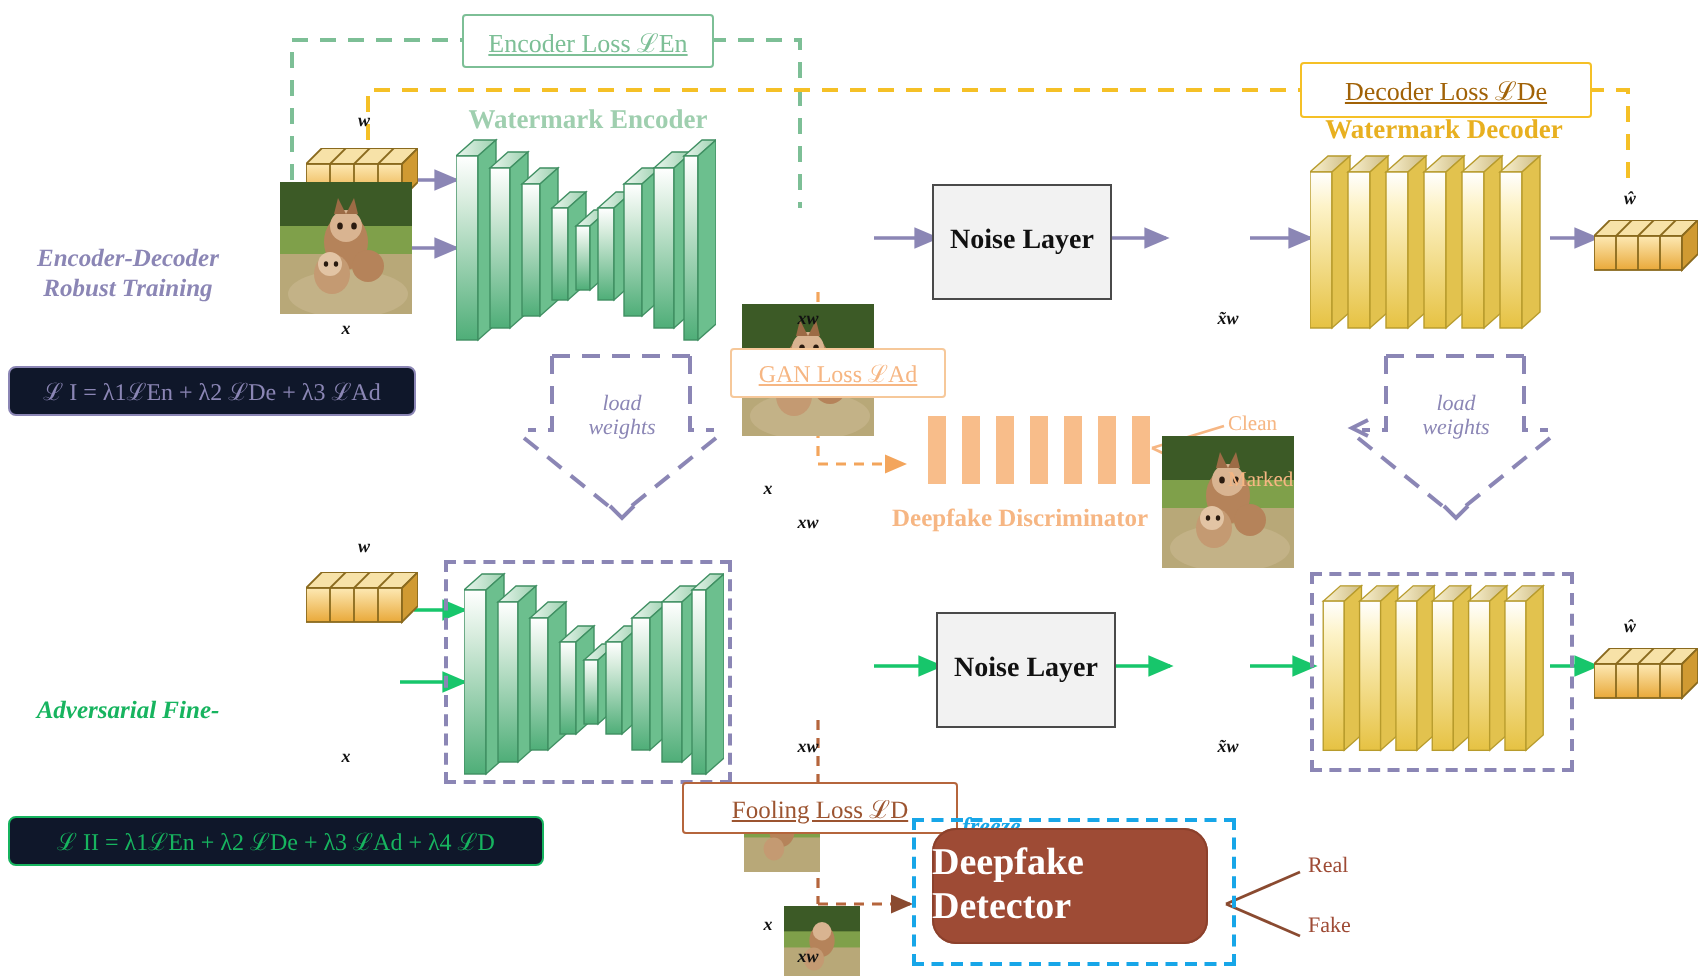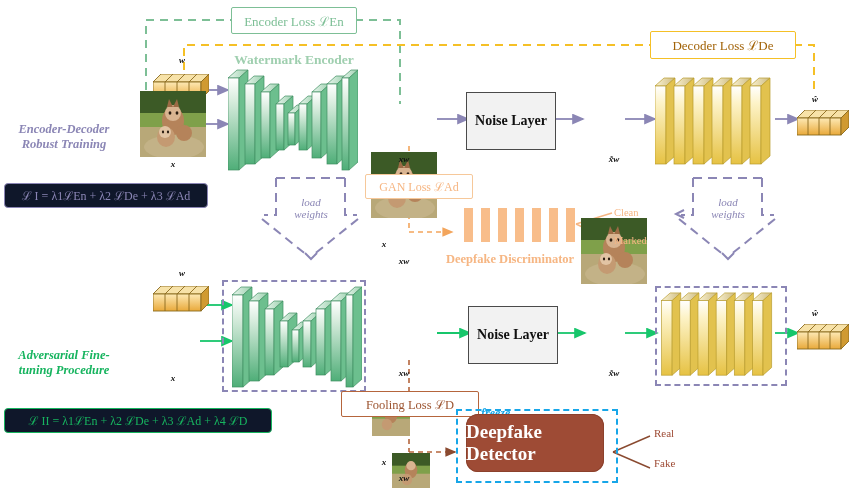--- a/index.html
+++ b/index.html
@@ -8,21 +8,21 @@
   #stage{position:relative;width:852px;height:488px;}
 
   .abs{position:absolute;}
 
   
   .side-label{font-style:italic;font-weight:bold;font-size:12.5px;line-height:15px;text-align:center;}
   .purple{color:#8b86b5;}
   .green{color:#17b45f;}
   .lossbox{border:1.6px solid;border-radius:2px;background:#fff;
            font-size:13px;text-align:center;white-space:nowrap;display:flex;
-           align-items:center;justify-content:center;}
+           align-items:center;justify-content:center;text-decoration:underline;}
   .formula{border:1.4px solid;border-radius:4px;background:#0f172a;font-size:12px;
            display:flex;align-items:center;justify-content:center;white-space:nowrap;}
   .title{font-weight:bold;font-size:13.5px;white-space:nowrap;text-align:center;}
   .cap{font-weight:bold;font-style:italic;font-size:9px;text-align:center;color:#111;}
 
   
   .noise{border:1.6px solid #4a4a4a;background:#f2f2f2;display:flex;align-items:center;
          justify-content:center;font-weight:bold;font-size:14px;color:#111;}
 
   
@@ -163,20 +163,23 @@
   </div>
 
   <div class="abs lossbox" style="left:650px;top:31px;width:144px;height:26px;border-color:#f5c026;color:#a16207;">
     <span>Decoder Loss ℒDe</span>
   </div>
 
   <div class="abs title" style="left:219px;top:52px;width:150px;color:#9fcfaf;">
     <span>Watermark Encoder</span>
   </div>
 
+  <div class="abs title" style="left:644px;top:57px;width:156px;color:#e8b020;">
+    <span>Watermark Decoder</span>
+  </div>
 
   <div class="abs cap" style="left:170px;top:55px;width:24px;">
     <span>w</span>
   </div>
 
   <div class="abs wvec" style="left:153px;top:74px;">
     <svg width="56" height="26" viewBox="0 0 56 26">
       <polygon points="0,8 8,0 56,0 48,8" fill="#f7e2a8" stroke="#8a6a1e" stroke-width="0.9"></polygon>
       <rect x="0" y="8" width="48" height="17" fill="url(#wgrad)" stroke="#8a6a1e" stroke-width="0.9"></rect>
       <polygon points="48,8 56,0 56,17 48,25" fill="#d09a32" stroke="#8a6a1e" stroke-width="0.9"></polygon>
@@ -617,19 +620,18 @@
   </div>
   <div class="abs rf" style="left:654px;top:427px;">
     <span>Real</span>
   </div>
   <div class="abs rf" style="left:654px;top:457px;">
     <span>Fake</span>
   </div>
 
   <div class="abs side-label green" style="left:2px;top:348px;width:124px;">
     <div>Adversarial Fine-</div>
-    <div>tuning Procedure</div>
   </div>
   <div class="abs formula" style="left:4px;top:408px;width:266px;height:23px;border-color:#17b45f;color:#17b45f;">
     <span>ℒ II  = λ1ℒEn + λ2 ℒDe + λ3 ℒAd + λ4 ℒD</span>
   </div>
 
 </div>
 
 </body></html>

